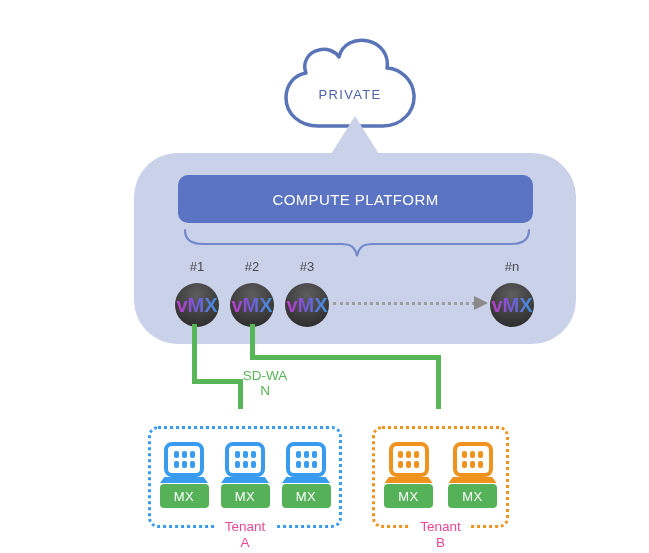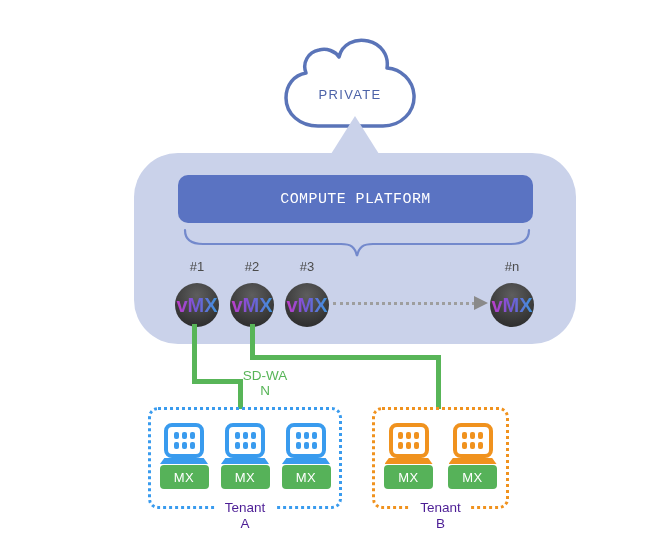--- a/index.html
+++ b/index.html
@@ -24,21 +24,21 @@
 
   
   .panel {
     position: absolute; left: 134px; top: 153px; width: 442px; height: 191px;
     background: #cad2ea; border-radius: 44px;
   }
   .compute-box {
     position: absolute; left: 178px; top: 175px; width: 355px; height: 48px;
     background: #5a73c2; border-radius: 10px;
     display: flex; align-items: center; justify-content: center;
-    color: #ffffff; font-size: 15px; letter-spacing: 0.4px; font-weight: 500; font-family: Liberation Mono, monospace;
+    color: #ffffff; font-size: 15px; letter-spacing: 0.4px; font-weight: 500;
   }
   .brace-svg { position: absolute; left: 183px; top: 228px; }
 
   
   .node-id { position: absolute; top: 259px; width: 40px; text-align: center;
     font-size: 13px; color: #4b4b4b; }
   .vmx-circle {
     position: absolute; top: 283px; width: 44px; height: 44px; border-radius: 50%;
     background: radial-gradient(circle at 50% 28%, #5e5e5e, #303030 78%);
     display: flex; align-items: center; justify-content: center;
@@ -66,30 +66,30 @@
   .glink.b1 { left: 250px; top: 324px; width: 5px;  height: 36px; }
   .glink.b2 { left: 250px; top: 355px; width: 191px; height: 5px; }
   .glink.b3 { left: 436px; top: 355px; width: 5px;  height: 54px; }
   .sdwan-label {
     position: absolute; left: 234px; top: 368px; width: 62px;
     text-align: center; color: #58b558; font-size: 13.5px; line-height: 15px;
   }
 
   
   .tenant {
-    position: absolute; top: 407px; height: 102px;
+    position: absolute; top: 426px; height: 102px;
     border: 3px dotted #399bee; border-radius: 10px;
     display: flex; align-items: flex-start; justify-content: center;
     gap: 11px; padding-top: 13px;
   }
   .tenant.tenant-a { left: 148px; width: 194px; }
   .tenant.tenant-b { left: 372px; width: 137px; border-color: #f0921e; gap: 14px; }
   .tenant-label {
     position: absolute; left: 50%; bottom: -26px; transform: translateX(-50%);
-    text-align: center; color: #4c1d95; font-size: 13.5px; line-height: 16px;
+    text-align: center; color: #ec4899; font-size: 13.5px; line-height: 16px;
     white-space: nowrap;
   }
   .tenant-label .tl1 { display: inline-block; background: #ffffff; padding: 0 10px; }
   .tenant-label .tl2 { display: block; }
 
   
   .device { display: flex; flex-direction: column; align-items: center; width: 50px; }
   .bld {
     width: 40px; height: 35px; border: 4px solid #399bee; border-radius: 8px;
     background: #ffffff; display: flex; align-items: center; justify-content: center;

